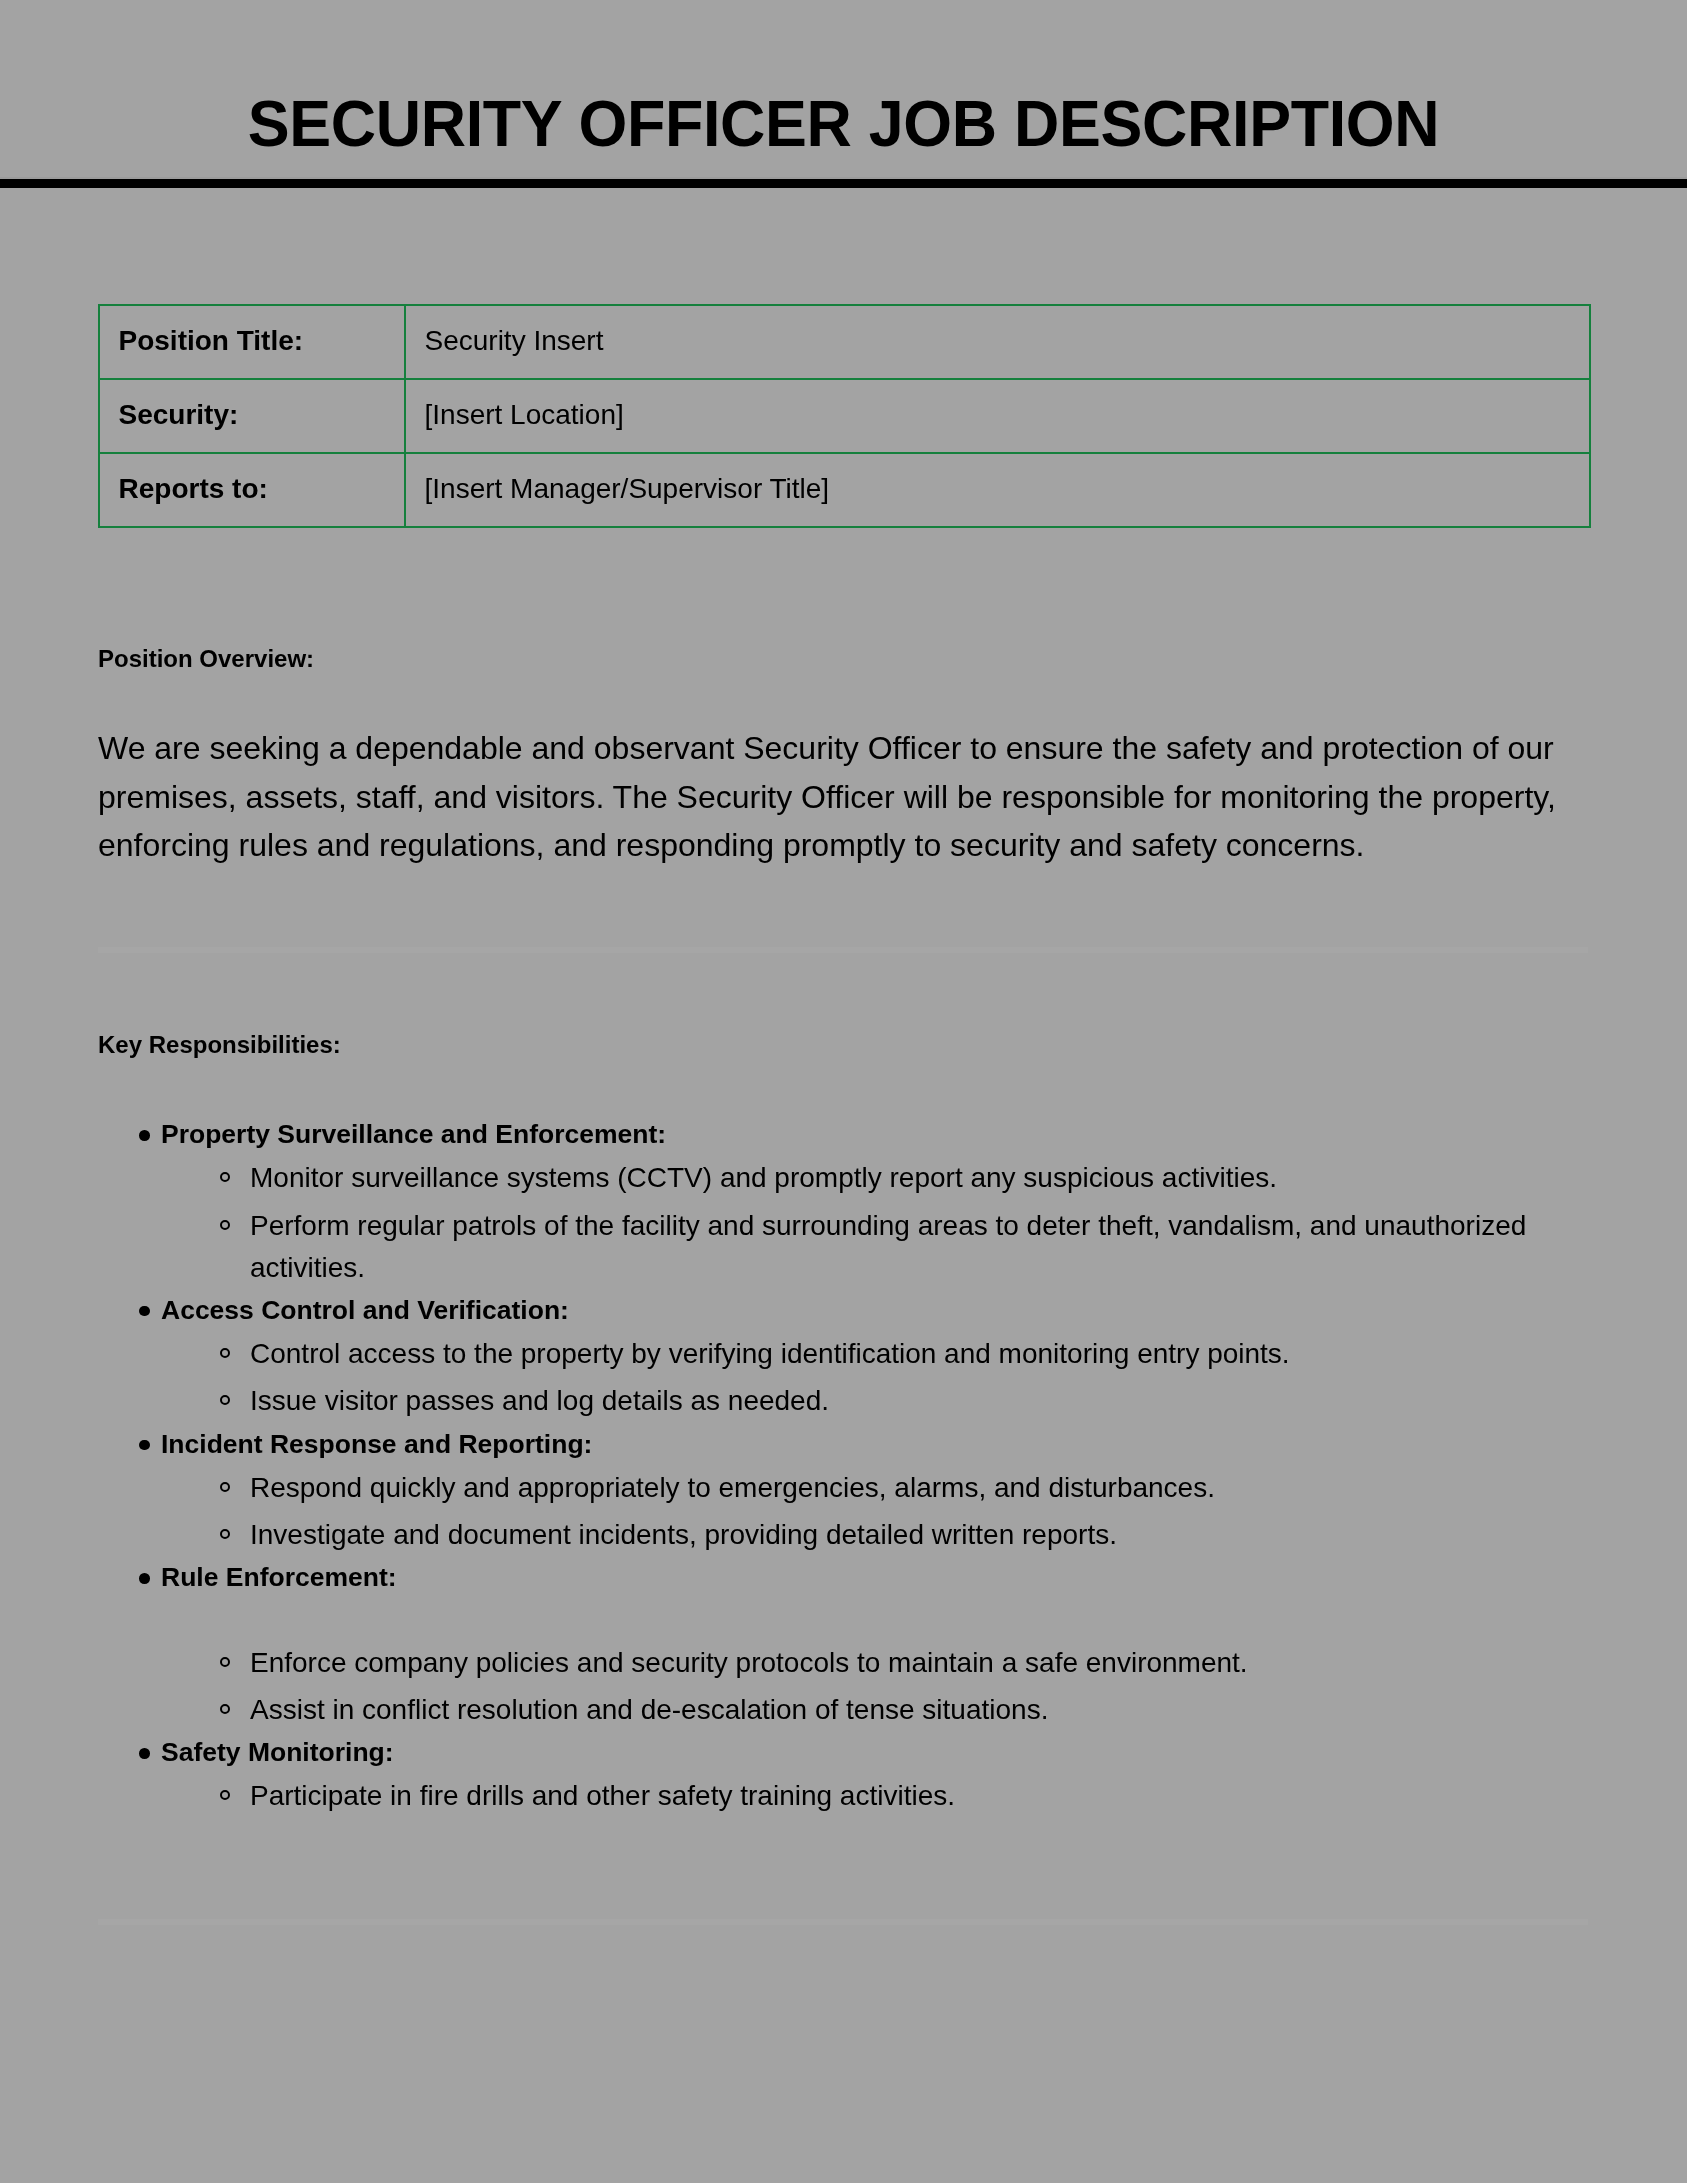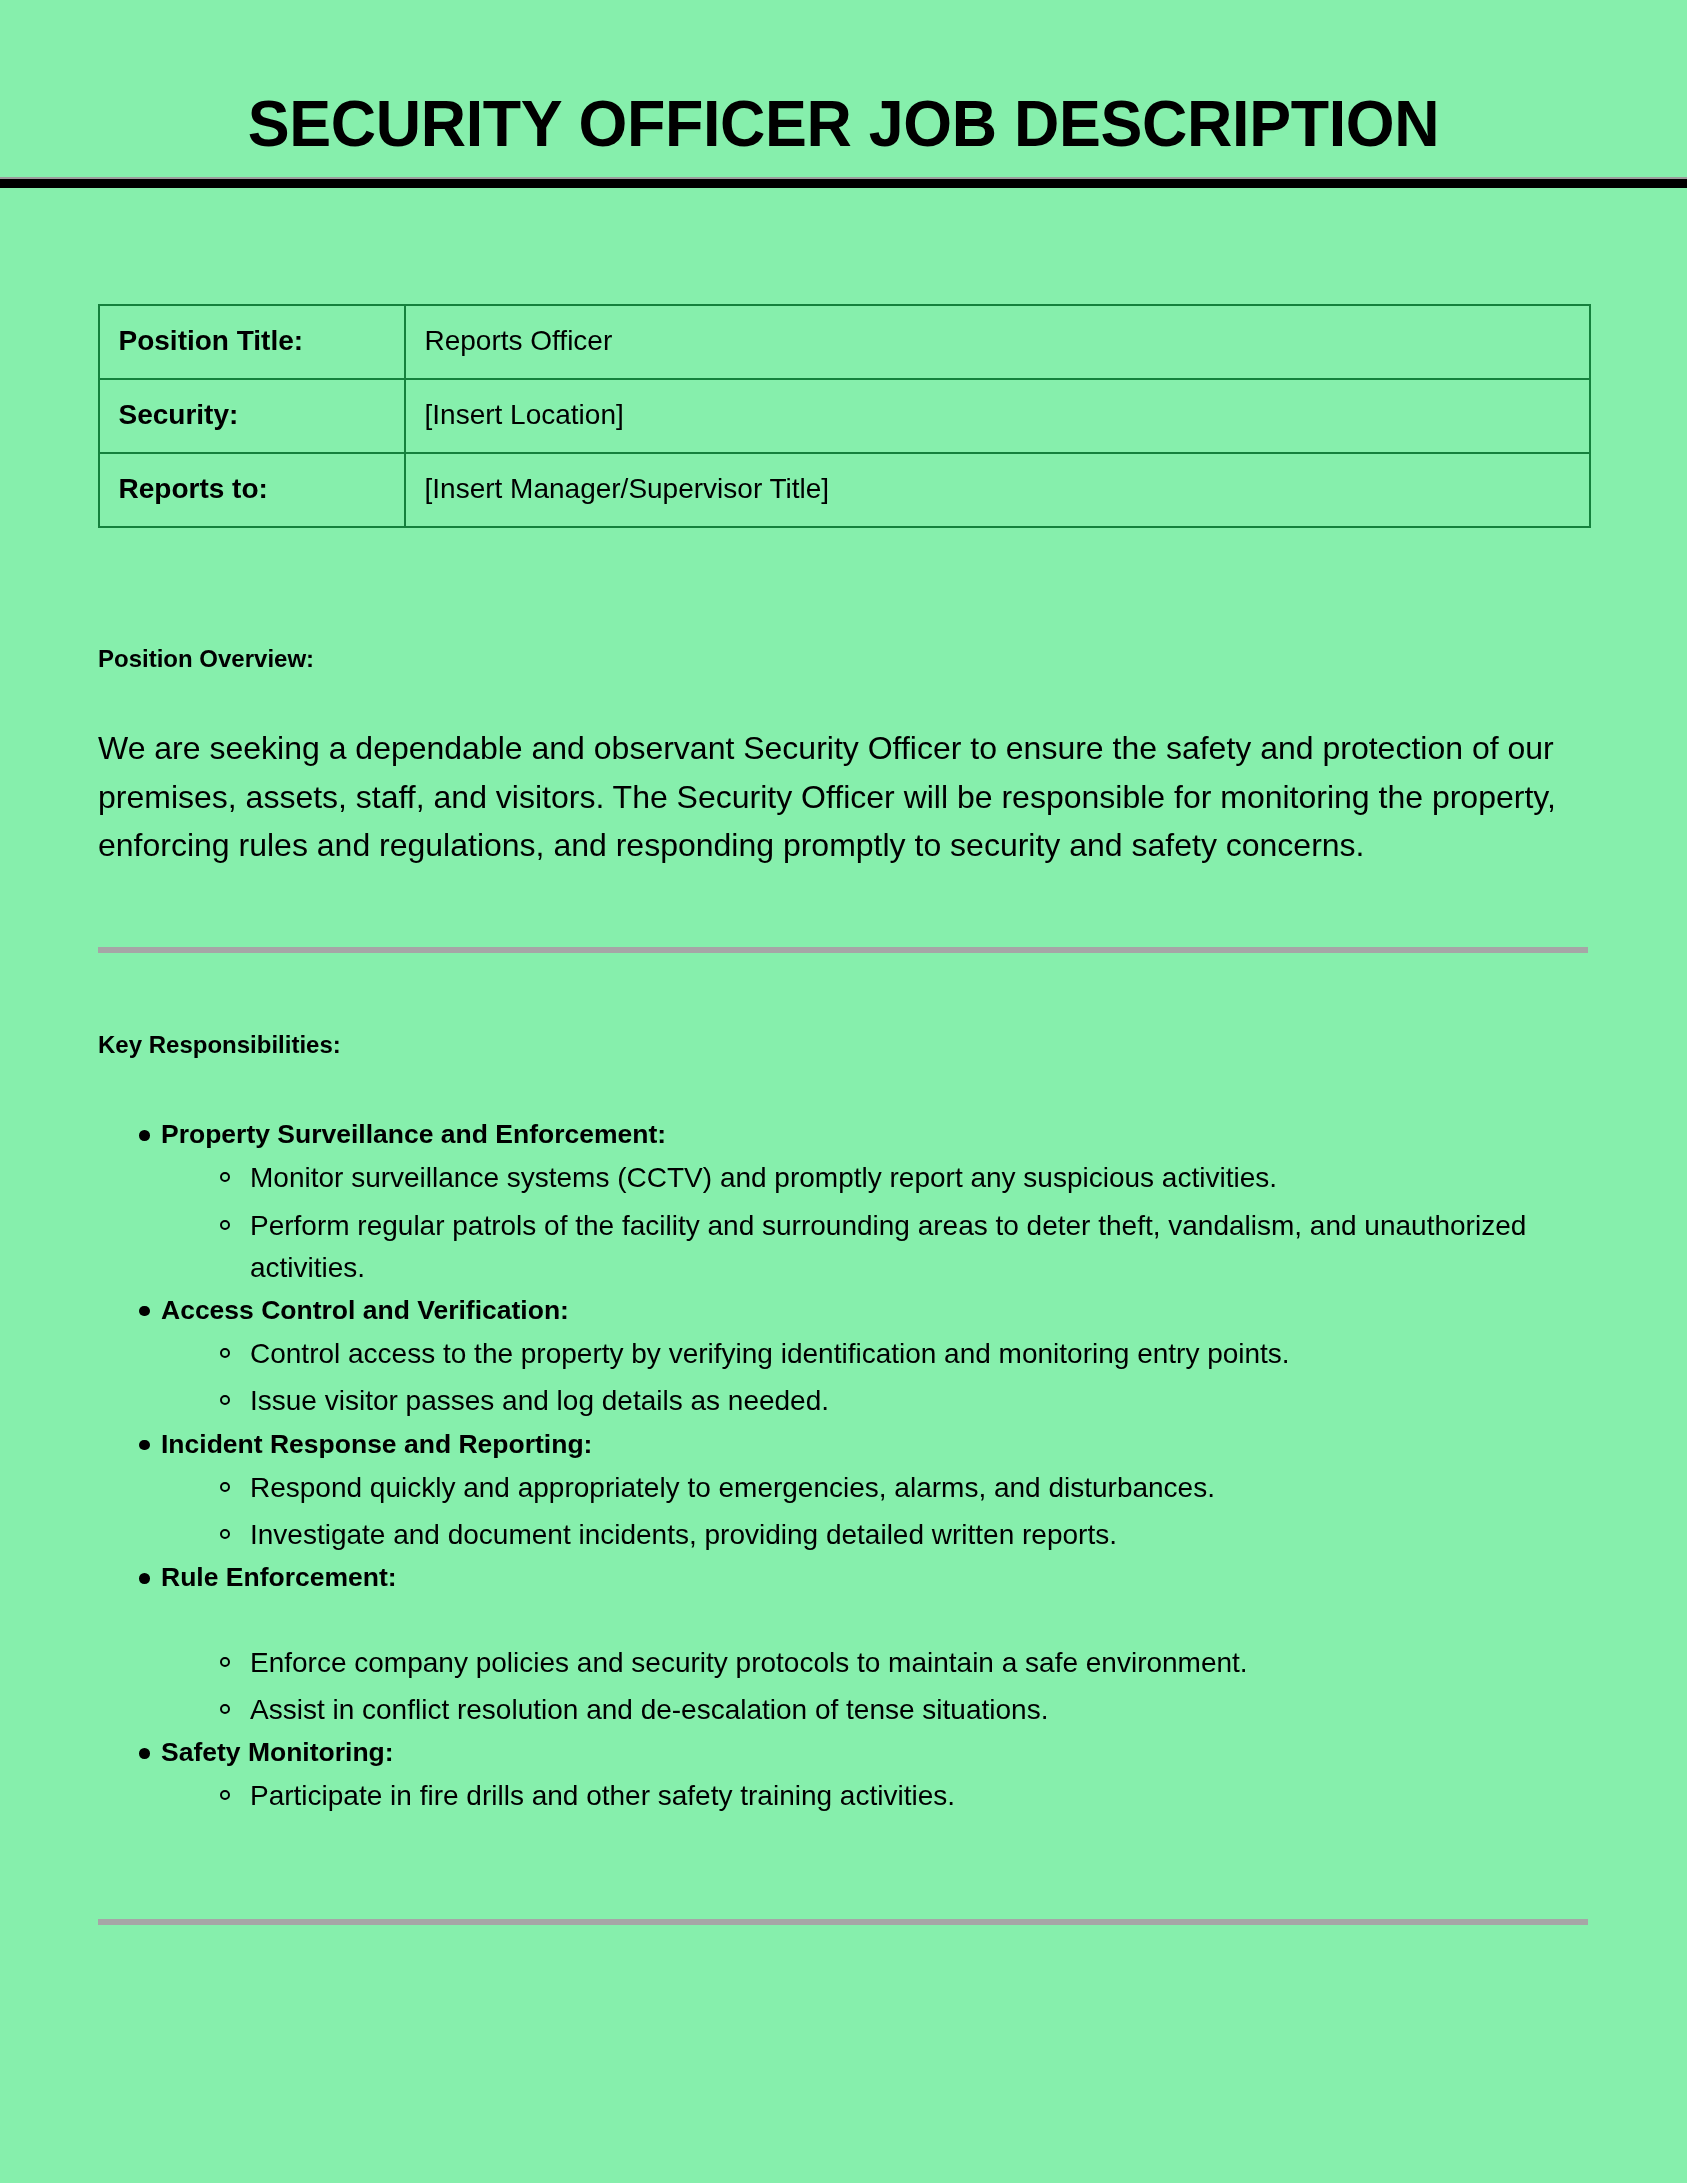--- a/index.html
+++ b/index.html
@@ -13,21 +13,21 @@
     font-family: "Liberation Sans", sans-serif;
     color: #000000;
     -webkit-font-smoothing: antialiased;
   }
 
   .page {
     position: relative;
     width: 1687px;
     height: 2183px;
     box-sizing: border-box;
-    background: #86efac;
+    background: #a3a3a3;
     overflow: hidden;
   }
 
   
   .doc-header {
     position: absolute;
     left: 0;
     top: 0;
     width: 1687px;
   }
@@ -185,21 +185,21 @@
     <h1 class="doc-title">SECURITY OFFICER JOB DESCRIPTION</h1>
   </div>
   <div class="header-rule"></div>
 
   <div class="content">
 
     <table class="info-table">
       <tbody>
         <tr>
           <td class="label">Position Title:</td>
-          <td class="value">Reports Officer</td>
+          <td class="value">Security Insert</td>
         </tr>
         <tr>
           <td class="label">Security:</td>
           <td class="value">[Insert Location]</td>
         </tr>
         <tr>
           <td class="label">Reports to:</td>
           <td class="value">[Insert Manager/Supervisor Title]</td>
         </tr>
       </tbody>

